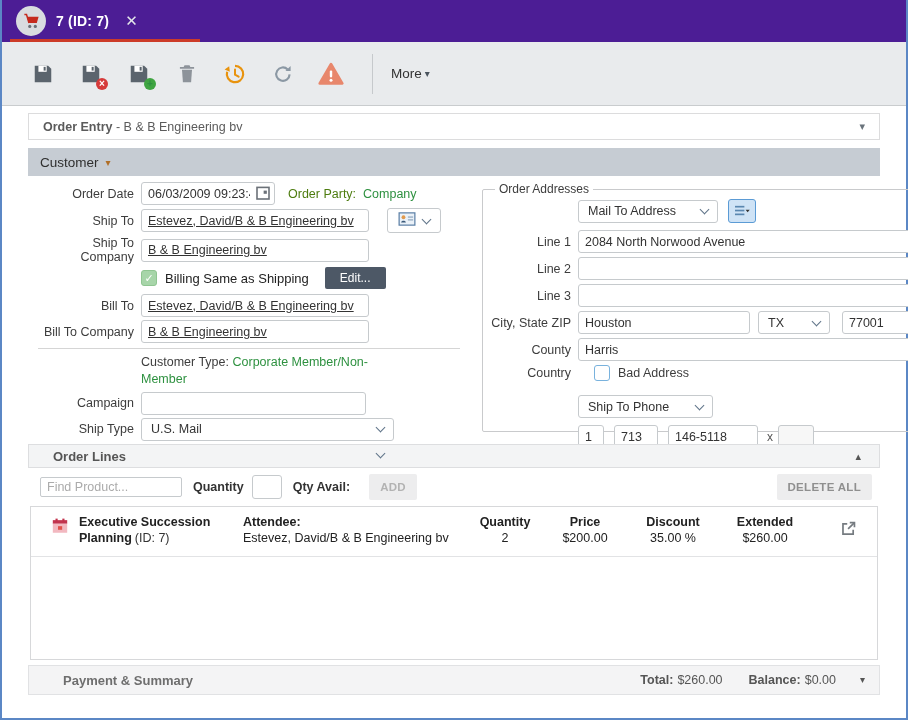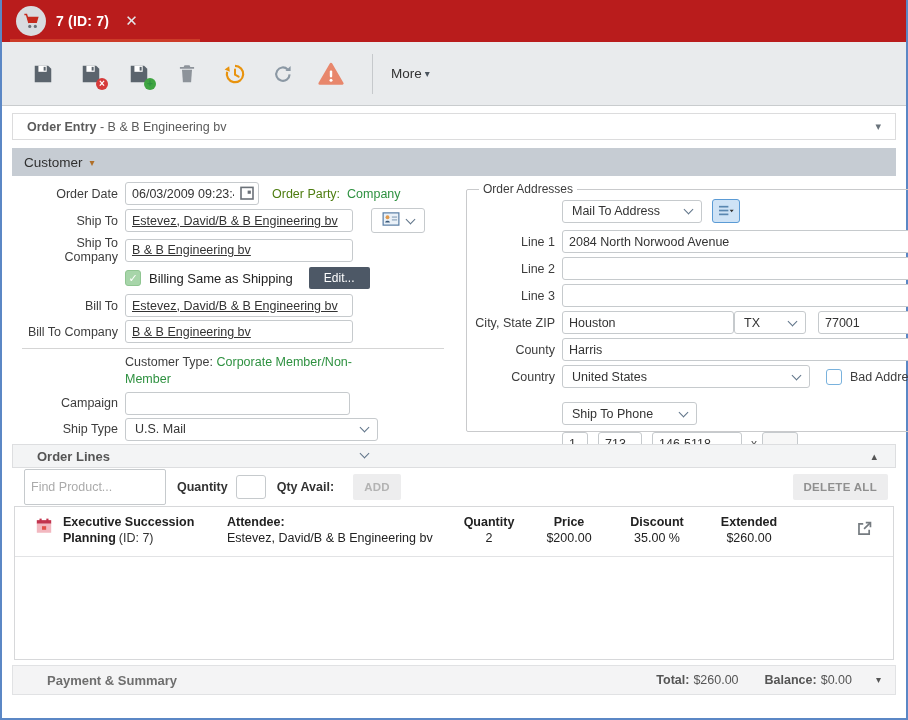--- a/index.html
+++ b/index.html
@@ -2,21 +2,21 @@
 <html><head>
 <meta charset="utf-8">
 <style>
   * { box-sizing: border-box; margin: 0; padding: 0; }
   html,body { width:908px; height:720px; overflow:hidden; background:#fff;
     font-family:"Liberation Sans", sans-serif; }
   .window { width:908px; height:720px; display:flex; flex-direction:column;
     border-left:2px solid #5b87c5; border-right:2px solid #5b87c5; border-bottom:2px solid #5b87c5;
     background:#fff; }
   
-  .tabbar { height:42px; background:#b91c1c; flex:none; display:flex; align-items:center;
+  .tabbar { height:42px; background:#4c1d95; flex:none; display:flex; align-items:center;
     padding-left:10px; position:relative; }
   .tab { display:flex; align-items:center; height:100%; padding:0 10px 0 4px; cursor:pointer; }
   .cart-badge { width:30px; height:30px; border-radius:50%; background:#d9dce0;
     display:flex; align-items:center; justify-content:center; margin-right:10px; flex:none; }
   .tab-title { color:#fff; font-size:14px; font-weight:600; letter-spacing:.2px; white-space:pre; }
   .tab-close { color:#e3e7ea; font-size:15px; margin-left:16px; cursor:pointer; }
   .tab-underline { position:absolute; left:8px; bottom:0; width:190px; height:3px; background:#cc3b28; }
   
   .toolbar { height:64px; background:#e9ebed; border-bottom:1px solid #c9ccce; flex:none;
     display:flex; align-items:center; padding-left:28px; }
@@ -24,21 +24,21 @@
     border:none; cursor:pointer; display:flex; align-items:center; justify-content:center; flex:none; }
   .badge { position:absolute; right:-4px; bottom:-2px; width:12px; height:12px; border-radius:50%;
     color:#fff; font-size:10px; font-weight:bold; line-height:12px; text-align:center; }
   .badge.red { background:#d63a3a; }
   .badge.green { background:#3fa441; }
   .tb-divider { width:1px; height:40px; background:#c6c9cc; margin:0 18px 0 6px; flex:none; }
   .more-btn { display:flex; align-items:center; gap:3px; background:none; border:none;
     font-size:13.5px; color:#333; cursor:pointer; font-family:inherit; }
   .tri { font-size:10px; color:#4a545e; line-height:1; }
   
-  .content { flex:1; padding:0 10px; display:flex; flex-direction:column; background:#fff; }
+  .content { flex:1; padding:0 26px; display:flex; flex-direction:column; background:#fff; }
   .bar-oe { margin-top:7px; height:27px; flex:none; border:1px solid #dcdcdd;
     display:flex; align-items:center; justify-content:space-between; padding:0 14px;
     color:#5b5b5b; font-size:12.5px; cursor:pointer; }
   .bar-oe .bold { font-weight:700; }
   .bar-oe .tri { color:#6a737c; font-size:11px; }
   .bar-customer { margin-top:8px; height:28px; flex:none; background:#c6ccd3;
     display:flex; align-items:center; gap:7px; padding:0 12px; color:#2f2f2f; font-size:13.5px; cursor:pointer; }
   .bar-customer .tri { color:#b06f28; font-size:10px; margin-top:2px; }
   
   .customer-body { flex:none; height:262px; display:flex; padding:6px 2px 0 10px; }
@@ -82,36 +82,36 @@
     padding:3px 12px 8px 4px; height:250px; }
   .addresses legend { font-size:12px; color:#3d3d3d; padding:0 4px; margin-left:8px; }
   .arow { display:flex; align-items:center; margin-bottom:4px; }
   .arow label { width:84px; }
   .indent { margin-left:91px; }
   .flex1 { flex:1; }
   .addrtype-row { display:flex; align-items:center; gap:10px; margin-bottom:7px; }
   .w140 { width:140px; }
   .listbtn { width:28px; height:24px; background:#cfe3f6; border:1px solid #5b9bd5; border-radius:3px;
     display:flex; align-items:center; justify-content:center; cursor:pointer; }
-  .city { width:172px; } .stsel { width:72px; margin-left:0; } .zip { width:108px; margin-left:12px; }
+  .city { width:172px; } .stsel { width:72px; margin-left:8px; } .zip { width:108px; margin-left:12px; }
   .ctryrow .selectbox { width:248px; }
   .bad-addr { display:flex; align-items:center; gap:8px; margin-left:16px; font-size:12.5px; color:#3d3d3d; }
   .phone-sel { margin-top:14px; margin-bottom:7px; }
   .w135 { width:135px; }
   .phonerow { display:flex; align-items:center; }
   .p1 { width:26px; } .p2 { width:44px; margin-left:10px; } .p3 { width:90px; margin-left:10px; }
   .xlab { margin:0 5px 0 9px; color:#555; font-size:12px; }
   .pext { width:36px; background:#f7f7f7; }
   
   .ol-header { margin-top:6px; height:24px; flex:none; background:#f3f4f5; border:1px solid #dddee0;
     display:flex; align-items:center; justify-content:space-between; padding:0 18px 0 24px; }
   .ol-header .bold { font-weight:700; font-size:13px; color:#555; }
   .ol-header .tri { color:#555; font-size:11px; cursor:pointer; }
   .ol-toolbar { height:38px; flex:none; display:flex; align-items:center; padding:0 8px 0 12px; }
-  .find { width:142px; height:36px; border-radius:2px; }
+  .find { width:142px; height:20px; border-radius:2px; }
   .ol-label { font-weight:600; color:#333; font-size:12.5px; margin-left:11px; }
   .qty-in { width:30px; height:24px; margin-left:8px; }
   .flatbtn { background:#ededee; border:none; border-radius:2px; color:#8f8f8f; font-size:11.5px;
     font-weight:600; letter-spacing:.3px; padding:7px 11px; cursor:pointer; }
   .addbtn { color:#b3b3b3; margin-left:19px; }
   .clearbtn { margin-left:8px; }
   .spacer { flex:1; }
   .ol-grid { flex:none; height:154px; border:1px solid #d7d8da; background:#fff; margin:0 2px; }
   .ol-row { display:flex; align-items:flex-start; padding:7px 10px 9px 14px;
     border-bottom:1px solid #e2e3e5; cursor:pointer; }
@@ -354,24 +354,20 @@
           <input class="zip" value="77001" style="">
         </div>
 
         <div class="arow">
           <label>County</label>
           <input class="flex1" value="Harris" style="">
         </div>
 
         <div class="arow ctryrow">
           <label>Country</label>
-          <div class="selectbox">
-            <span>United States</span>
-            <span class="chev"></span>
-          </div>
           <span class="bad-addr">
             <span class="checkbox unchecked"></span>
             <span>Bad Address</span>
           </span>
         </div>
 
         <div class="indent phone-sel">
           <div class="selectbox w135">
             <span>Ship To Phone</span>
             <span class="chev"></span>

